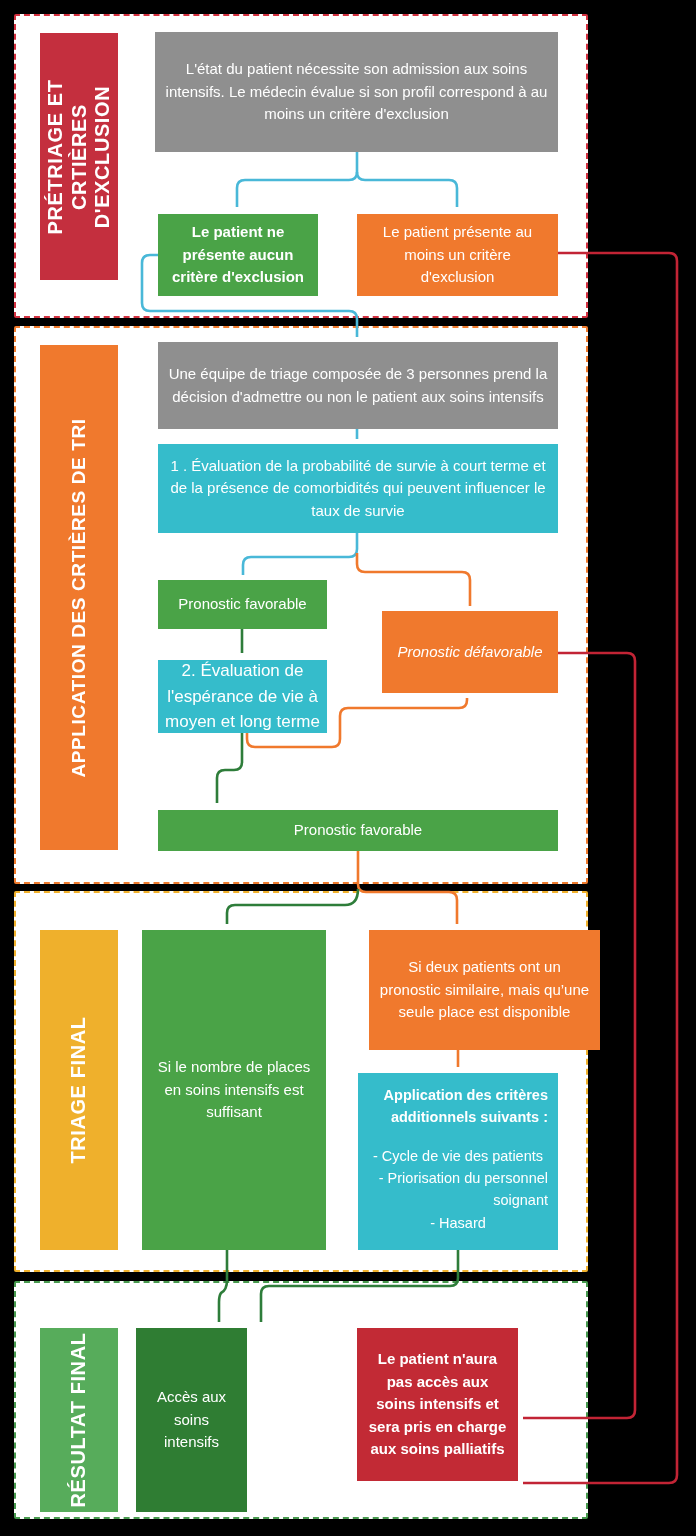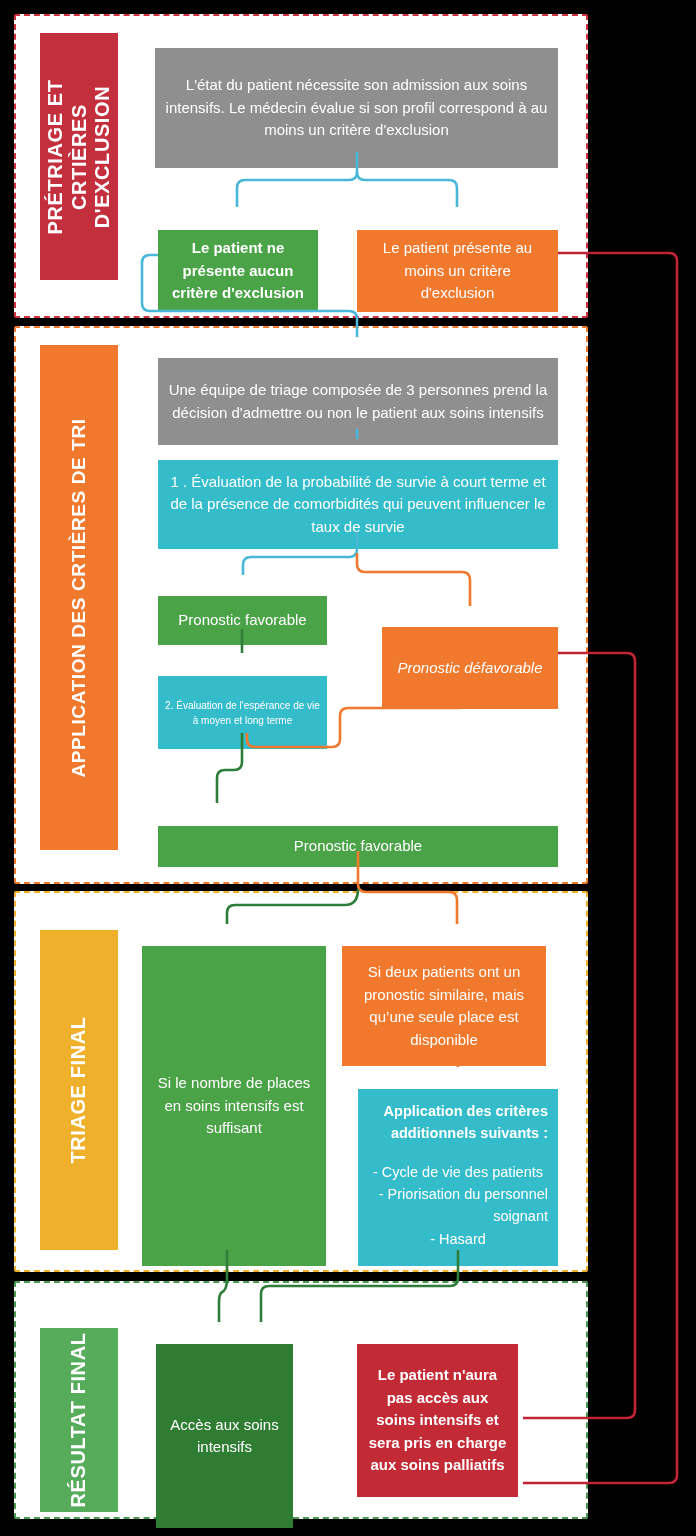--- a/index.html
+++ b/index.html
@@ -31,39 +31,39 @@
   #sb-2 .rot { width:505px; font-size:19px; }
   #sb-3 { top:930px;  height:320px; background:#efb02c; }
   #sb-3 .rot { width:320px; font-size:20px; }
   #sb-4 { top:1328px; height:184px; background:#57ac5b; }
   #sb-4 .rot { width:184px; font-size:20px; }
 
   .box {
     position:absolute; box-sizing:border-box;
     display:flex; align-items:center; justify-content:center;
     text-align:center; color:#fff;
-    font-size:15px; line-height:1.5; padding:6px 10px;margin-top:16px;
+    font-size:15px; line-height:1.5; padding:6px 10px;
   }
   #b-main     { left:155px; top:32px;   width:403px; height:120px; background:#8f8f8f; }
   #b-noexcl   { left:158px; top:214px;  width:160px; height:82px;  background:#4aa347;font-weight:bold; }
   #b-hasexcl  { left:357px; top:214px;  width:201px; height:82px;  background:#f0792d; }
   #b-team     { left:158px; top:342px;  width:400px; height:87px;  background:#8f8f8f; }
   #b-eval1    { left:158px; top:444px;  width:400px; height:89px;  background:#35bccb; }
   #b-favor1   { left:158px; top:580px;  width:169px; height:49px;  background:#4aa347; }
-  #b-eval2    { left:158px; top:660px;  width:169px; height:73px;  background:#35bccb; font-size:10px; padding:4px 6px; }
+  #b-eval2    { left:158px; top:660px;  width:169px; height:73px;  background:#35bccb; font-size:17px; padding:4px 6px; }
   #b-defav    { left:382px; top:611px;  width:176px; height:82px;  background:#f0792d;font-style:italic; }
   #b-favor2   { left:158px; top:810px;  width:400px; height:41px;  background:#4aa347; }
   #b-places   { left:142px; top:930px;  width:184px; height:320px; background:#4aa347; }
-  #b-twopat   { left:342px; top:930px;  width:204px; height:120px; background:#f0792d; }
+  #b-twopat   { left:369px; top:930px;  width:231px; height:120px; background:#f0792d; }
   #b-criteria { left:358px; top:1073px; width:200px; height:177px; background:#35bccb;
                 flex-direction:column; justify-content:flex-start;
                 padding-top:12px; font-size:14.5px;text-align:right; }
   #b-criteria .crit-title { font-weight:bold; margin-bottom:16px; }
   #b-criteria .crit-item  { line-height:1.55; }
-  #b-access   { left:156px; top:1328px; width:137px; height:184px; background:#2f7d33; }
+  #b-access   { left:136px; top:1328px; width:111px; height:184px; background:#2f7d33; }
   #b-noaccess { left:357px; top:1328px; width:161px; height:153px; background:#c22a35; font-weight:bold; }
 
   #connectors { position:absolute; left:0; top:0; width:696px; height:1536px; pointer-events:none; }
   #connectors path { fill:none; stroke-width:2.6px; }
   .ln-cyan   { stroke:#49b8d8; }
   .ln-orange { stroke:#f0792d; }
   .ln-green  { stroke:#2e7d3a; }
   .ln-red    { stroke:#c22435; }
 </style>
 </head>

